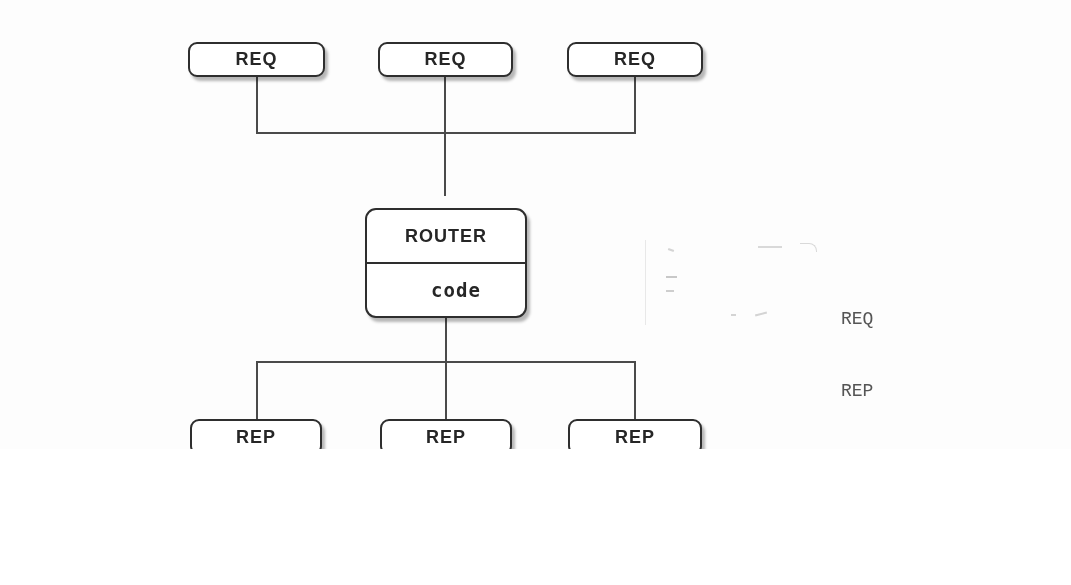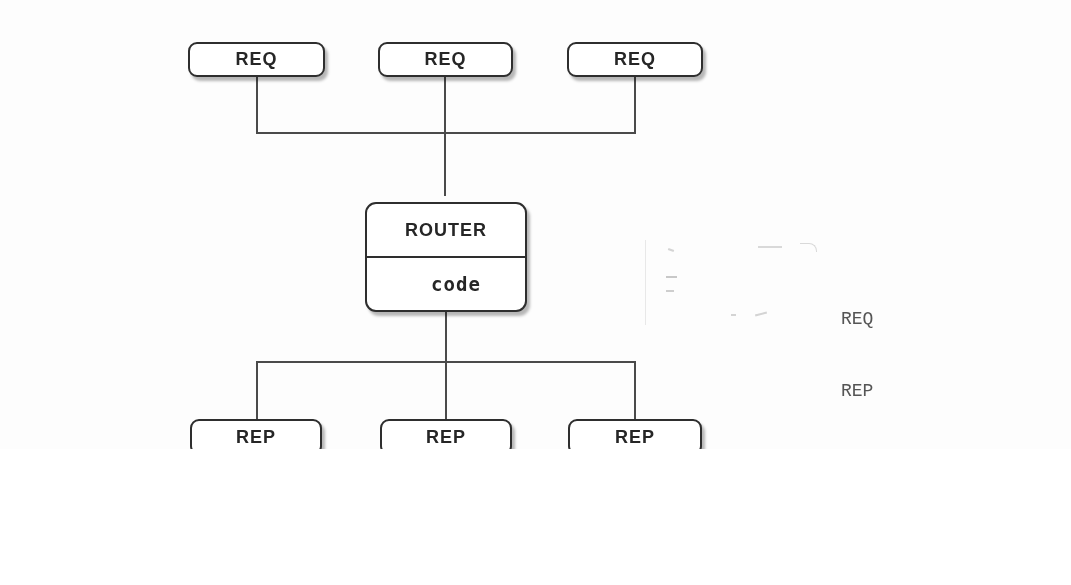--- a/index.html
+++ b/index.html
@@ -27,21 +27,21 @@
     align-items: center;
     justify-content: center;
     font-weight: bold;
     font-size: 18px;
     letter-spacing: 1px;
     color: #262626;
     box-sizing: border-box;
   }
   .broker {
     position: absolute;
-    left: 365px; top: 202px;
+    left: 365px; top: 208px;
     width: 162px; height: 110px;
     background: #ffffff;
     border: 2px solid #2e2e2e;
     border-radius: 11px;
     box-shadow: 3px 4px 3px rgba(0,0,0,0.28);
     display: flex;
     flex-direction: column;
     overflow: hidden;
     box-sizing: border-box;
   }

